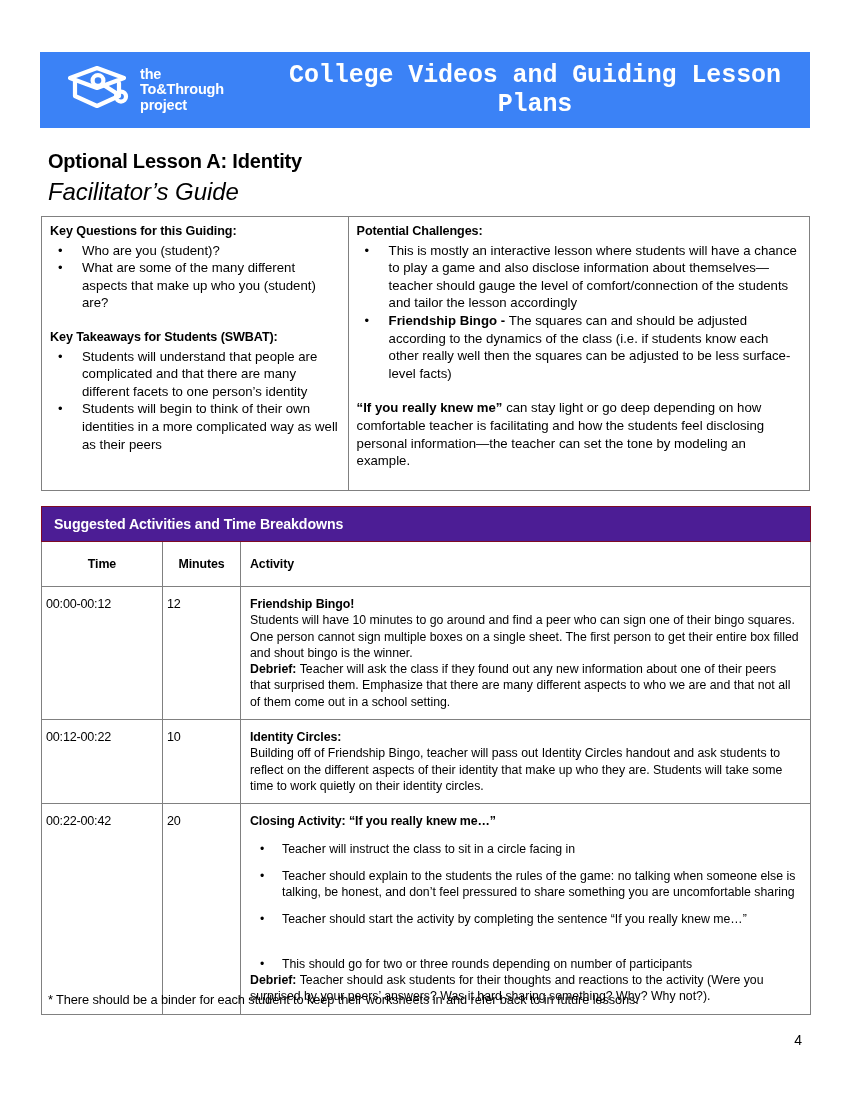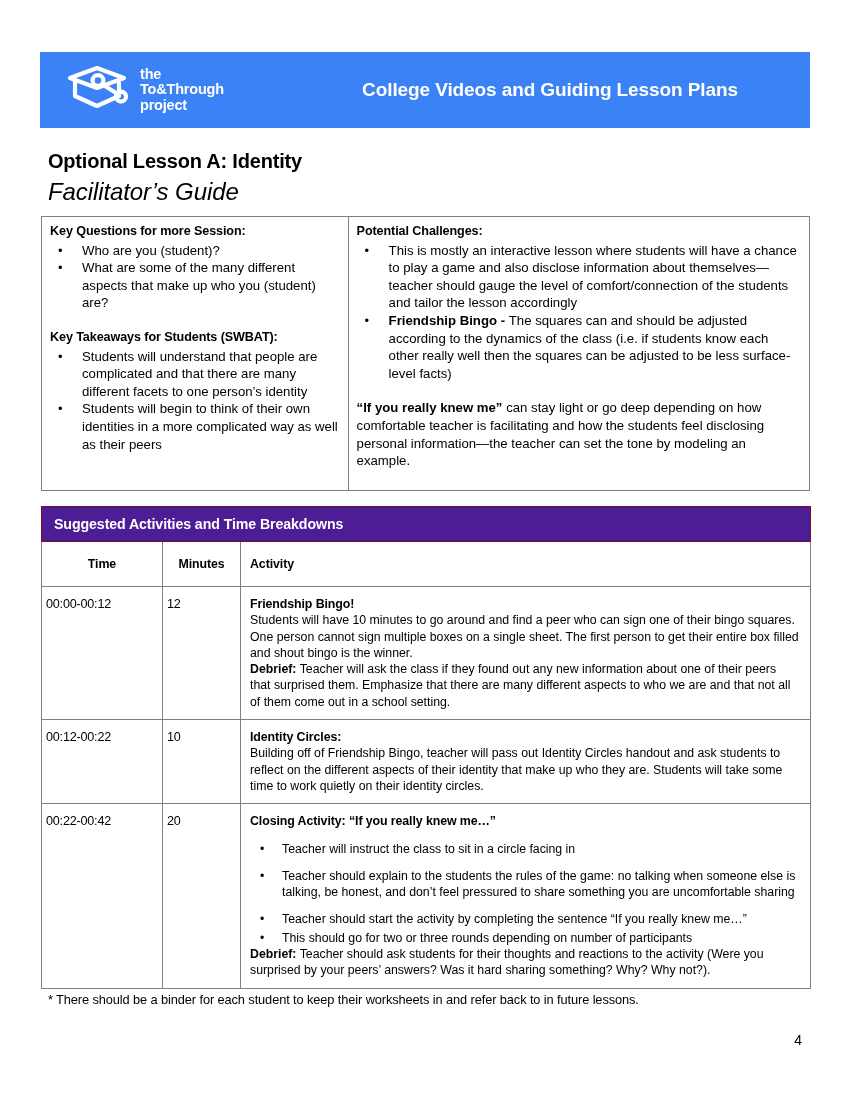--- a/index.html
+++ b/index.html
@@ -37,24 +37,25 @@
     font-weight: bold;
     font-size: 14.5px;
     line-height: 15.5px;
     letter-spacing: -0.2px;
   }
   .logo-text div { white-space: nowrap; }
   .header-title {
     flex: 1 1 auto;
     text-align: center;
     color: #ffffff;
-    font-size: 19px;
+    font-size: 25px;
     font-weight: bold;
     letter-spacing: -0.1px;
     padding-right: 20px;
+    font-family: Liberation Mono, monospace;
   }
 
   
   .lesson-title {
     position: absolute;
     left: 48px; top: 150px;
     font-size: 20px;
     font-weight: bold;
     letter-spacing: -0.2px;
   }
@@ -207,21 +208,21 @@
   </div>
   <div class="header-title">College Videos and Guiding Lesson Plans</div>
 </div>
 
 <div class="lesson-title">Optional Lesson A: Identity</div>
 <div class="lesson-subtitle">Facilitator’s Guide</div>
 
 <div class="info-table">
 
   <div class="info-cell left">
-    <div class="sec-head">Key Questions for more Session:</div>
+    <div class="sec-head">Key Questions for this Guiding:</div>
     <ul class="bul">
       <li>Who are you (student)?</li>
       <li>What are some of the many different aspects that make up who you (student) are?</li>
     </ul>
     <div class="gap-block"></div>
     <div class="sec-head">Key Takeaways for Students (SWBAT):</div>
     <ul class="bul">
       <li>Students will understand that people are complicated and that there are many different facets to one person’s identity</li>
       <li>Students will begin to think of their own identities in a more complicated way as well as their peers</li>
     </ul>
@@ -277,21 +278,21 @@
 
     <tr>
       <td class="tm">00:22-00:42</td>
       <td class="mn">20</td>
       <td class="actv">
         <div class="ttl">Closing Activity: “If you really knew me…”</div>
         <ul class="abul">
           <li>Teacher will instruct the class to sit in a circle facing in</li>
           <li>Teacher should explain to the students the rules of the game: no talking when someone else is talking, be honest, and don’t feel pressured to share something you are uncomfortable sharing</li>
           <li>Teacher should start the activity by completing the sentence “If you really knew me…”</li>
-          <li style="margin-top:2px">This should go for two or three rounds depending on number of participants</li>
+          <li style="margin-top:28px">This should go for two or three rounds depending on number of participants</li>
         </ul>
         <span class="b">Debrief:</span><span> Teacher should ask students for their thoughts and reactions to the activity (Were you surprised by your peers’ answers? Was it hard sharing something? Why? Why not?).</span>
       </td>
     </tr>
 
   </tbody>
 </table>
 
 <div class="footnote">* There should be a binder for each student to keep their worksheets in and refer back to in future lessons.</div>
 <div class="page-num">4</div>

